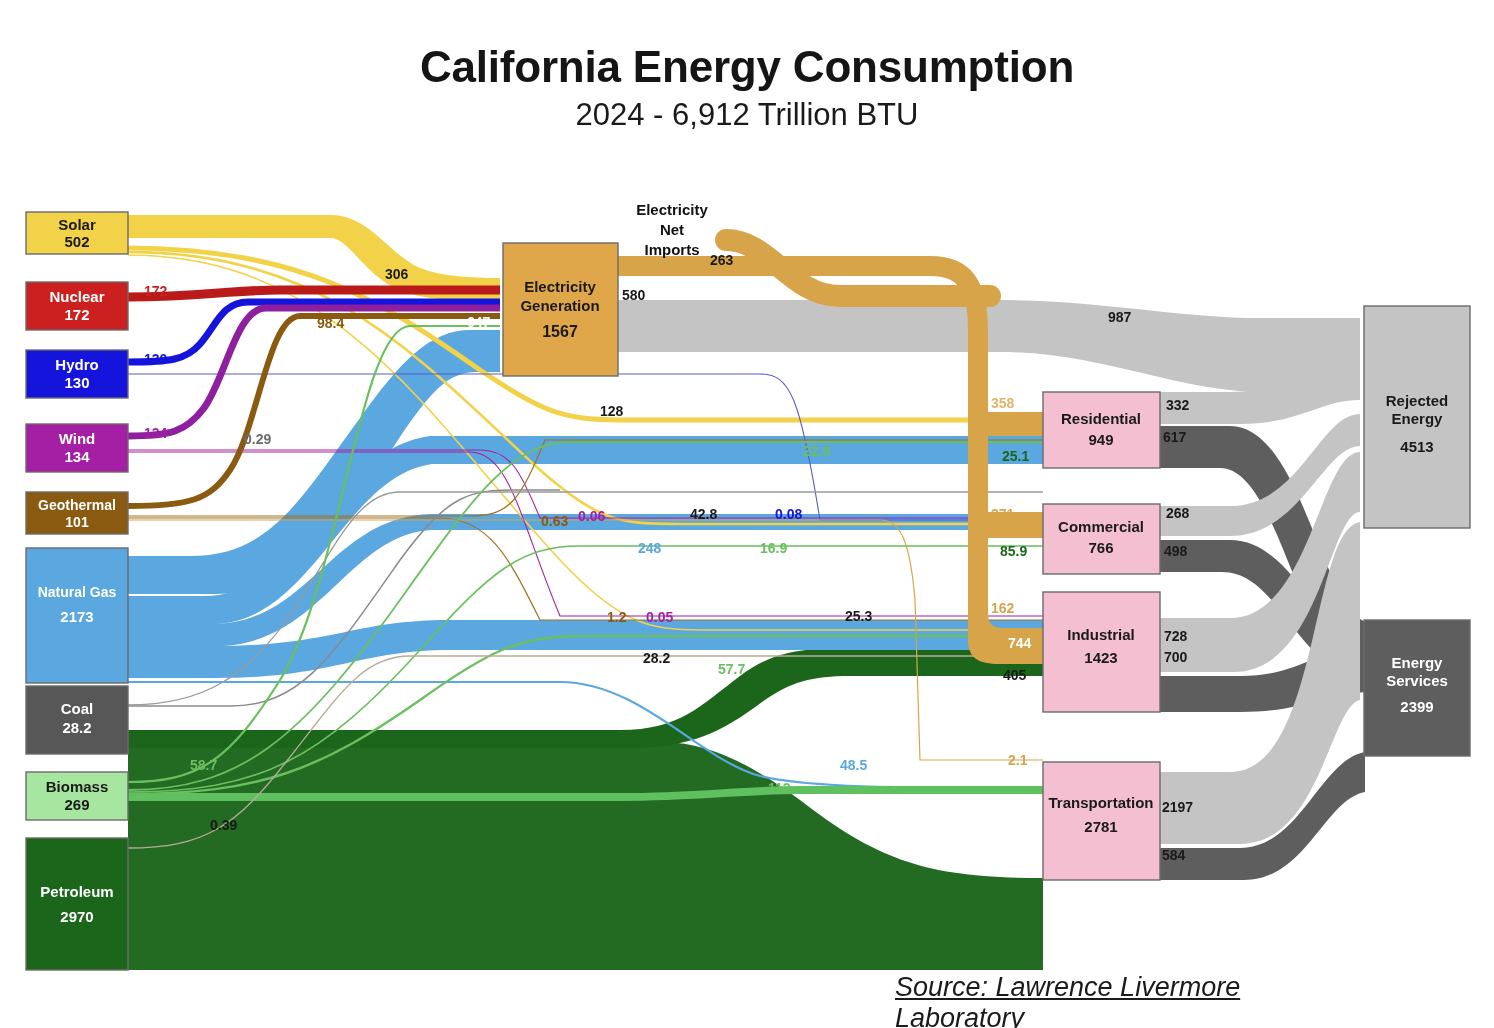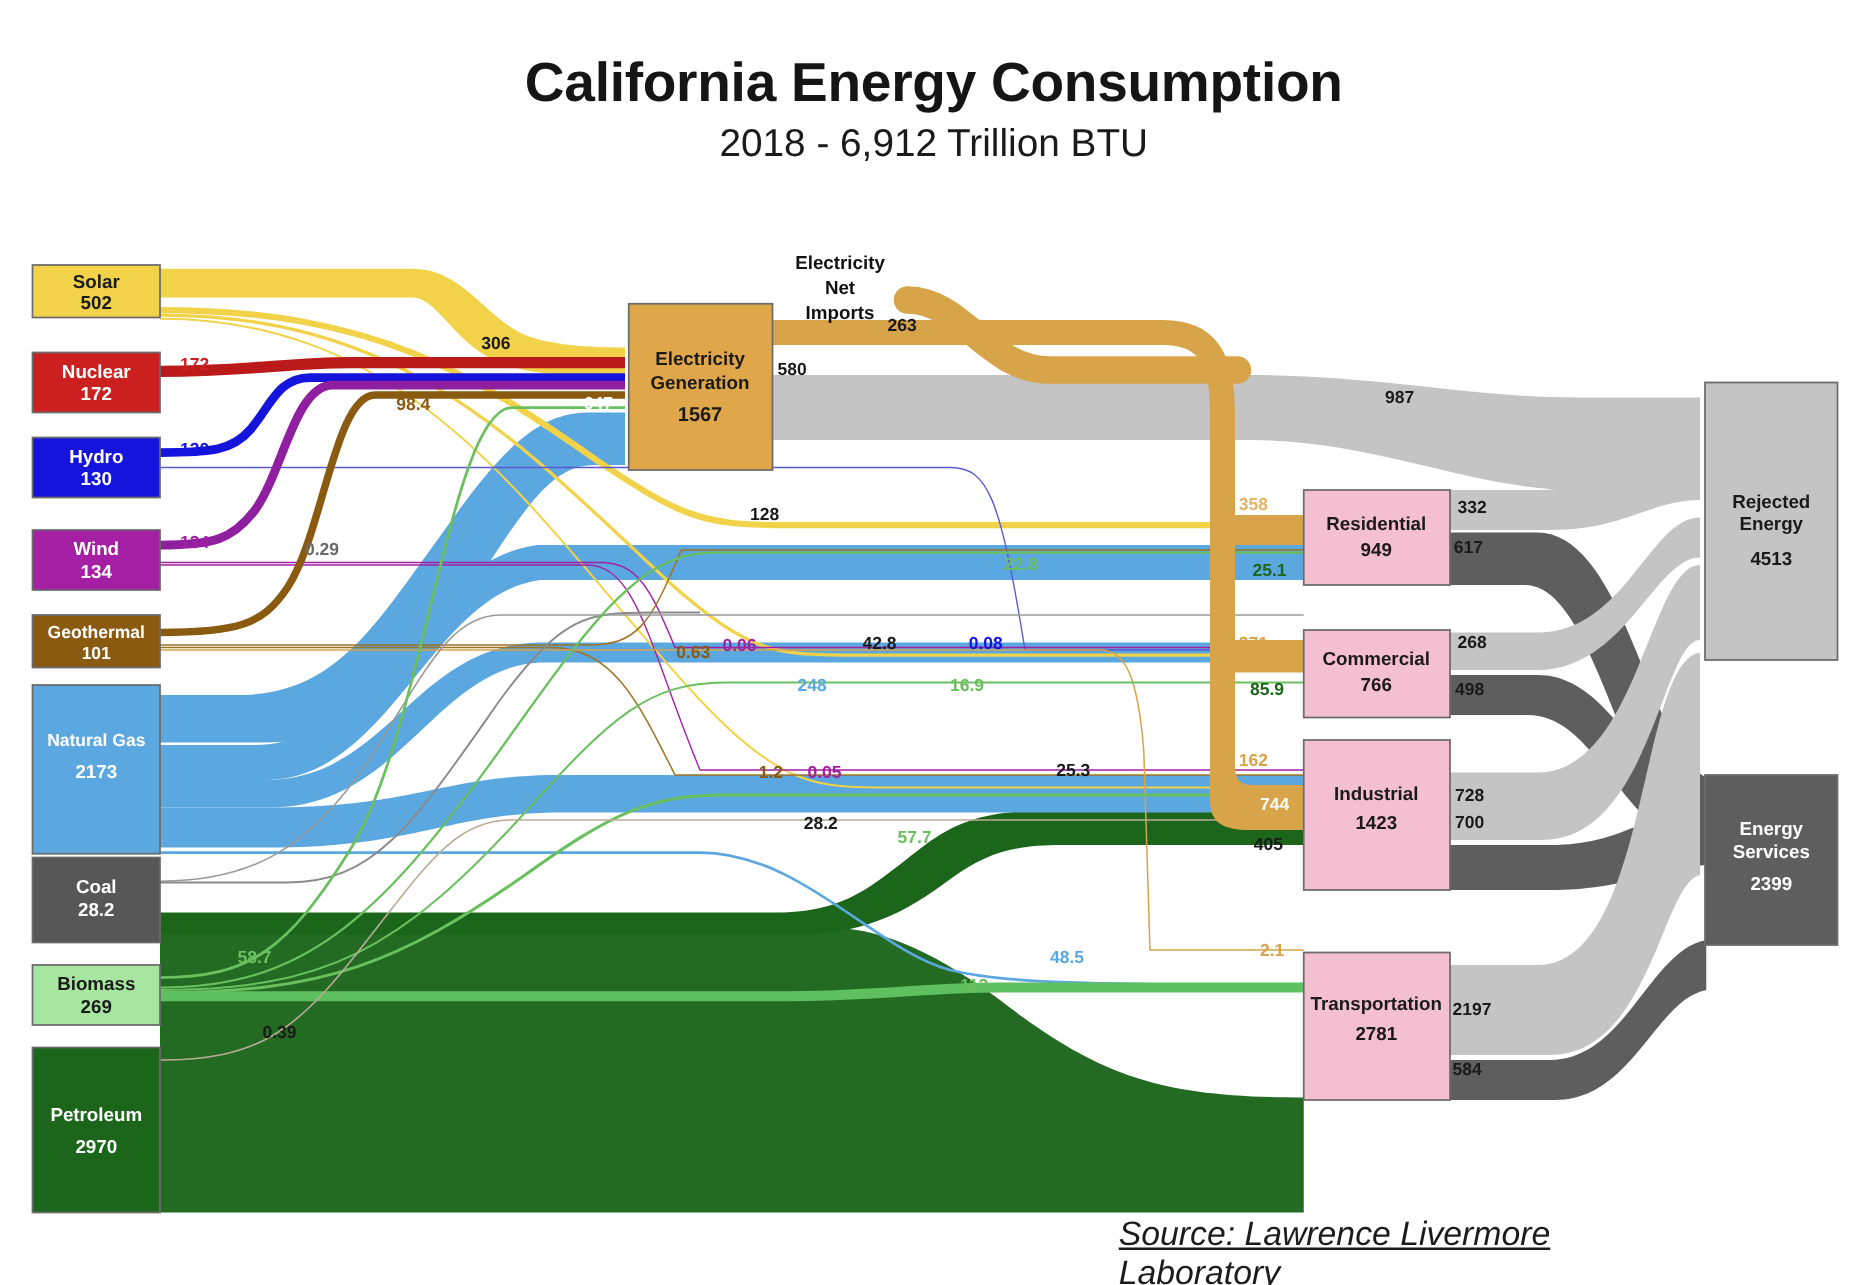--- a/index.html
+++ b/index.html
@@ -15,21 +15,21 @@
   .flabel{font-family:"Liberation Sans",sans-serif;font-weight:700;}
   .netimp{font-family:"Liberation Sans",sans-serif;font-weight:700;font-size:15px;fill:#111;text-anchor:middle;}
 </style>
 </head>
 <body>
 
 <div id="stage">
 
   <div class="title-wrap">
     <div class="title-main">California Energy Consumption</div>
-    <div class="title-sub">2018 - 6,912 Trillion BTU</div>
+    <div class="title-sub">2024 - 6,912 Trillion BTU</div>
   </div>
 
   <svg width="1494" height="1028" viewBox="0 0 1494 1028">
 
     <g>
 
       <path fill="#1c661c" d="M128,862 L128,970 L1043,970 L1043,878 C930,878 880,862 800,800 C740,756 700,742 660,742 L128,742 Z" opacity="0.97"></path>
 
       <path fill="#1c661c" d="M128,742 L660,742 C700,742 730,724 760,700 C800,668 830,660 880,660 L1043,660 L1043,684 L880,684 C840,684 815,692 785,716 C752,742 720,760 680,760 L128,760 Z" opacity="0.0"></path>
       <path fill="#1c661c" d="M128,730 L620,730 C680,730 700,706 740,676 C772,652 800,648 850,648 L1043,648 L1043,676 L850,676 C812,676 790,682 762,702 C722,732 690,748 630,748 L128,748 Z"></path>

